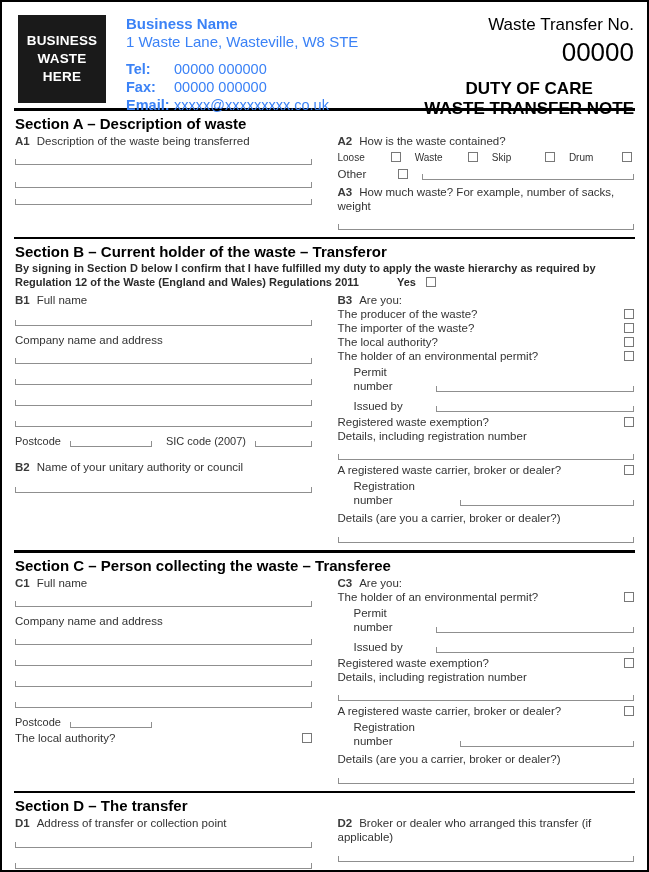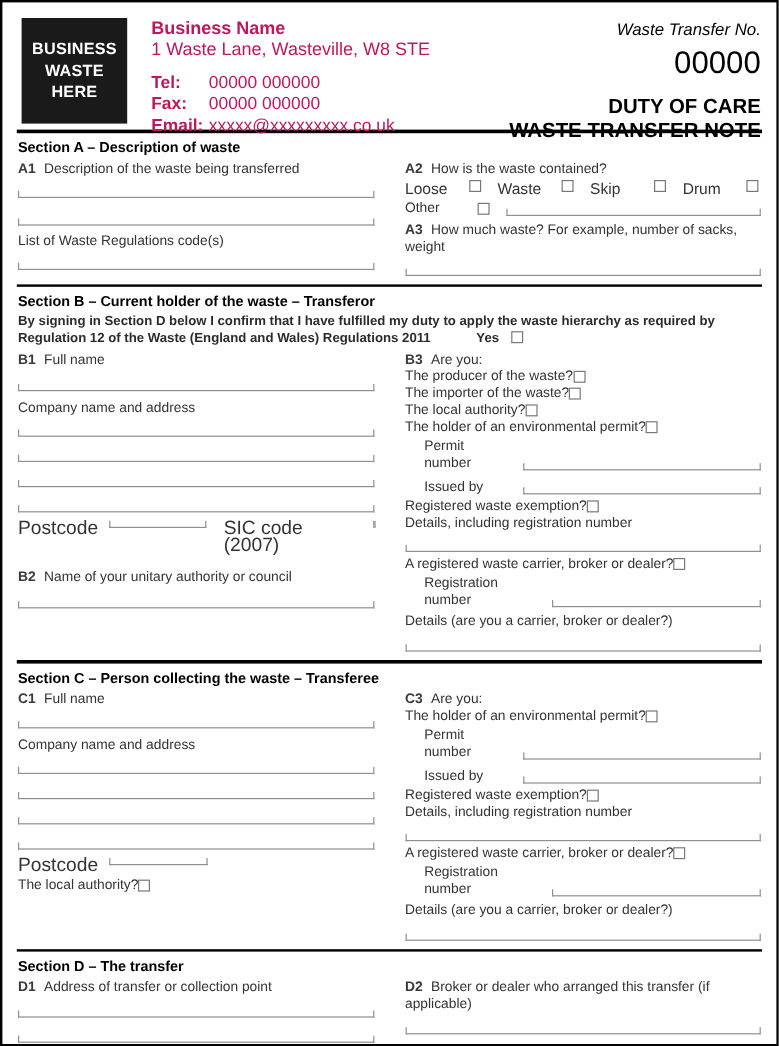--- a/index.html
+++ b/index.html
@@ -9,64 +9,64 @@
     border:2px solid #000; padding:0 11px; overflow:hidden;
     font-family:"Liberation Sans","DejaVu Sans",sans-serif; color:#333;
   }
   
   .header { display:flex; align-items:flex-start; padding:13px 2px 0 5px; height:106px; }
   .logo {
     width:88px; height:88px; background:#1a1a1a; color:#fff; flex:0 0 auto;
     display:flex; flex-direction:column; justify-content:center; text-align:center;
     font-weight:bold; font-size:13.5px; line-height:18px; letter-spacing:.2px;
   }
-  .biz { margin-left:20px; flex:1; color:#be185d; }
+  .biz { margin-left:20px; flex:1; color:#3b82f6; }
   .biz-name { font-weight:bold; font-size:15px; line-height:18px; }
   .biz-addr { font-size:15px; line-height:18px; }
   .contact { margin-top:9px; font-size:14.5px; }
   .contact-row { display:flex; line-height:18px; }
   .contact-label { font-weight:bold; width:48px; }
   .title-block { text-align:right; color:#000; flex:0 0 auto; }
-  .wtn-label { font-size:14px; line-height:19px;font-style:italic; }
+  .wtn-label { font-size:17px; line-height:19px; }
   .wtn-number { font-size:26px; line-height:36px; }
   .doc-title { font-weight:bold; font-size:17px; line-height:20px; }
-  .doc-title.first { margin-top:9px; }
+  .doc-title.first { margin-top:9px;text-align:center; }
   
   .divider { height:2.5px; background:#000; margin:0 1px; }
   .section { padding:4px 2px 7px 2px; }
-  .sec-title { font-weight:bold; font-size:12px; line-height:17px; color:#000; margin-bottom:2px; }
+  .sec-title { font-weight:bold; font-size:15px; line-height:17px; color:#000; margin-bottom:2px; }
   .cols { display:flex; gap:26px; margin-top:2px; }
   .col { flex:1; min-width:0; }
   .lbl { font-size:11.5px; line-height:14px; }
   .ref { font-weight:bold; color:#3a3a3a; margin-right:7px; }
   .fl { position:relative; border-bottom:1px solid #8f8f8f; height:6px; }
   .fl::before,.fl::after { content:""; position:absolute; bottom:-1px; width:1px; height:6px; background:#8f8f8f; }
   .fl::before{ left:0; } .fl::after{ right:0; }
   .frow { display:flex; align-items:flex-end; }
   .frow .lbl { flex:0 0 auto;padding-left:16px; }
   .frow .fl { flex:1; margin-left:10px; margin-bottom:1px; }
-  .qrow { display:flex; align-items:center; font-size:11.5px; line-height:14px; }
+  .qrow { display:flex; justify-content:space-between; align-items:center; font-size:11.5px; line-height:14px; }
   .cb { width:10px; height:10px; border:1px solid #787878; background:#fff; flex:0 0 auto; }
   
   .containers { display:flex; margin-top:2px; }
-  .containers .cell { flex:1; display:flex; justify-content:space-between; align-items:flex-start; font-size:13px; line-height:15px; padding-right:14px; }
+  .containers .cell { flex:1; display:flex; justify-content:space-between; align-items:center; font-size:10px; line-height:15px; padding-right:14px; }
   .containers .cell:last-child { padding-right:2px; }
   .other-row { display:flex; align-items:center; font-size:11.5px; line-height:15px; margin-top:2px;justify-content:space-between; }
   .other-row .other-lbl { width:60px; }
   .other-row .fl { flex:1; margin-left:14px; align-self:flex-end; margin-bottom:2px; }
   
   .decl { font-weight:bold; font-size:11px; line-height:13.5px; color:#2b2b2b; margin-top:1px; }
   .decl .yes { display:inline-block; margin-left:38px; }
   .decl .cb { display:inline-block; vertical-align:-1px; margin-left:10px; }
   
   .mt2{margin-top:2px}.mt3{margin-top:3px}.mt4{margin-top:4px}.mt6{margin-top:6px}
   .mt7{margin-top:7px}.mt9{margin-top:9px}.mt11{margin-top:11px}.mt12{margin-top:12px}
   .mt13{margin-top:13px}.mt15{margin-top:15px}.mt17{margin-top:17px}
   .w-permit { width:88px; } .w-reg { width:112px; } .w-issued { width:88px; }
-  .pc-row { display:flex; align-items:flex-start; font-size:16px; line-height:14px; }
+  .pc-row { display:flex; align-items:flex-end; font-size:11px; line-height:14px; }
   .pc-row .fl { margin-left:9px; margin-bottom:1px; }
   .pc-row .pc-line { width:82px; } .pc-row .sic-line { flex:1; }
   .pc-row .sic-lbl { margin-left:14px; }
 </style>
 </head>
 <body>
 
 <div class="page">
 
   <div class="header">
@@ -103,21 +103,20 @@
 
   <div class="divider"></div>
 
   <div class="section">
     <div class="sec-title">Section A – Description of waste</div>
     <div class="cols">
       <div class="col">
         <div class="lbl"><span class="ref">A1</span><span>Description of the waste being transferred</span></div>
         <div class="fl mt11"></div>
         <div class="fl mt17"></div>
-        <div class="lbl mt6">List of  Waste Regulations code(s)</div>
         <div class="fl mt11"></div>
       </div>
       <div class="col">
         <div class="lbl"><span class="ref">A2</span><span>How is the waste contained?</span></div>
         <div class="containers">
           <div class="cell">
             <span>Loose</span>
             <span class="cb"></span>
           </div>
           <div class="cell">

